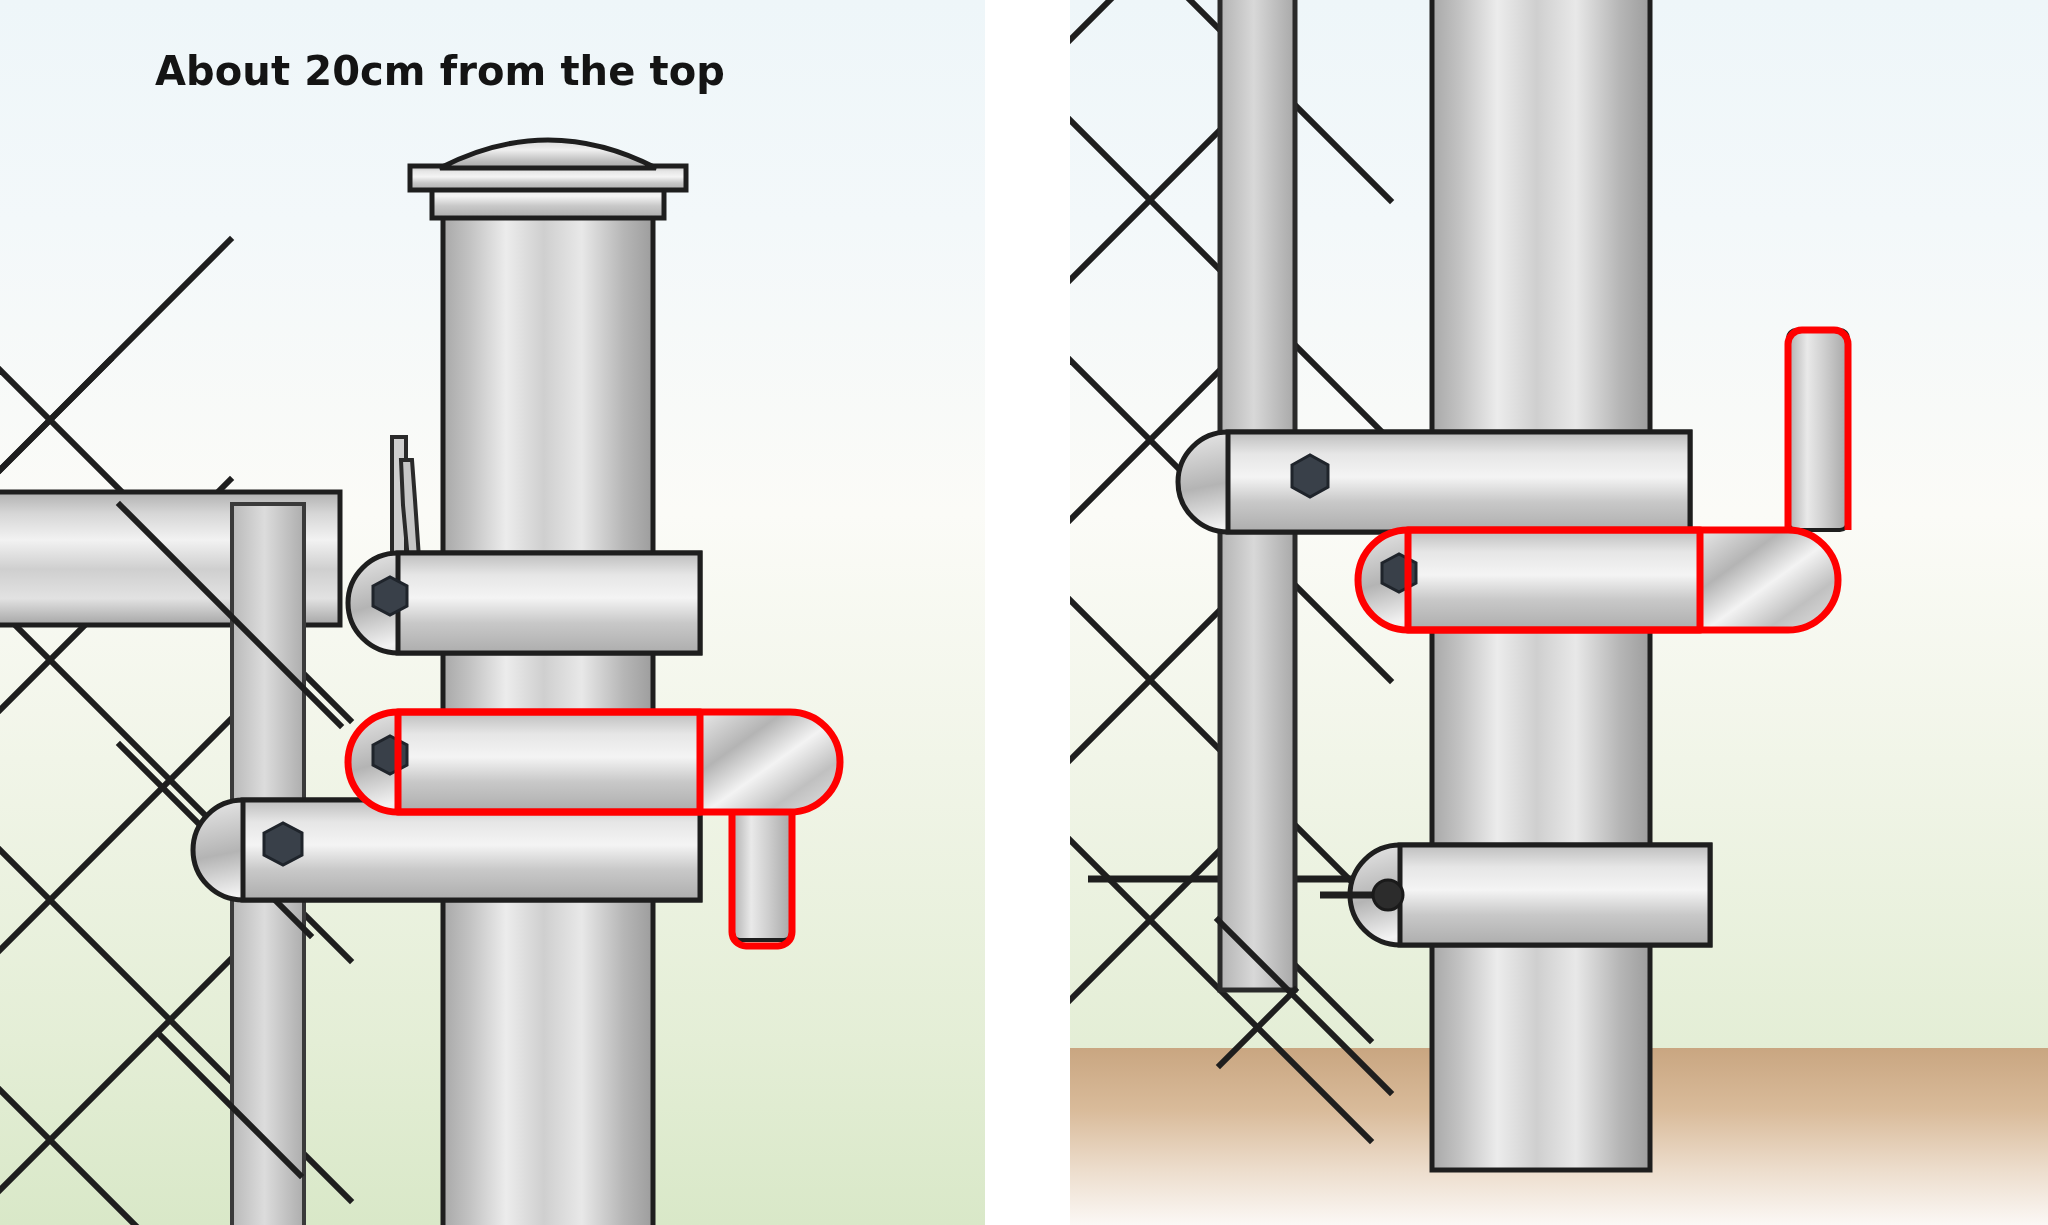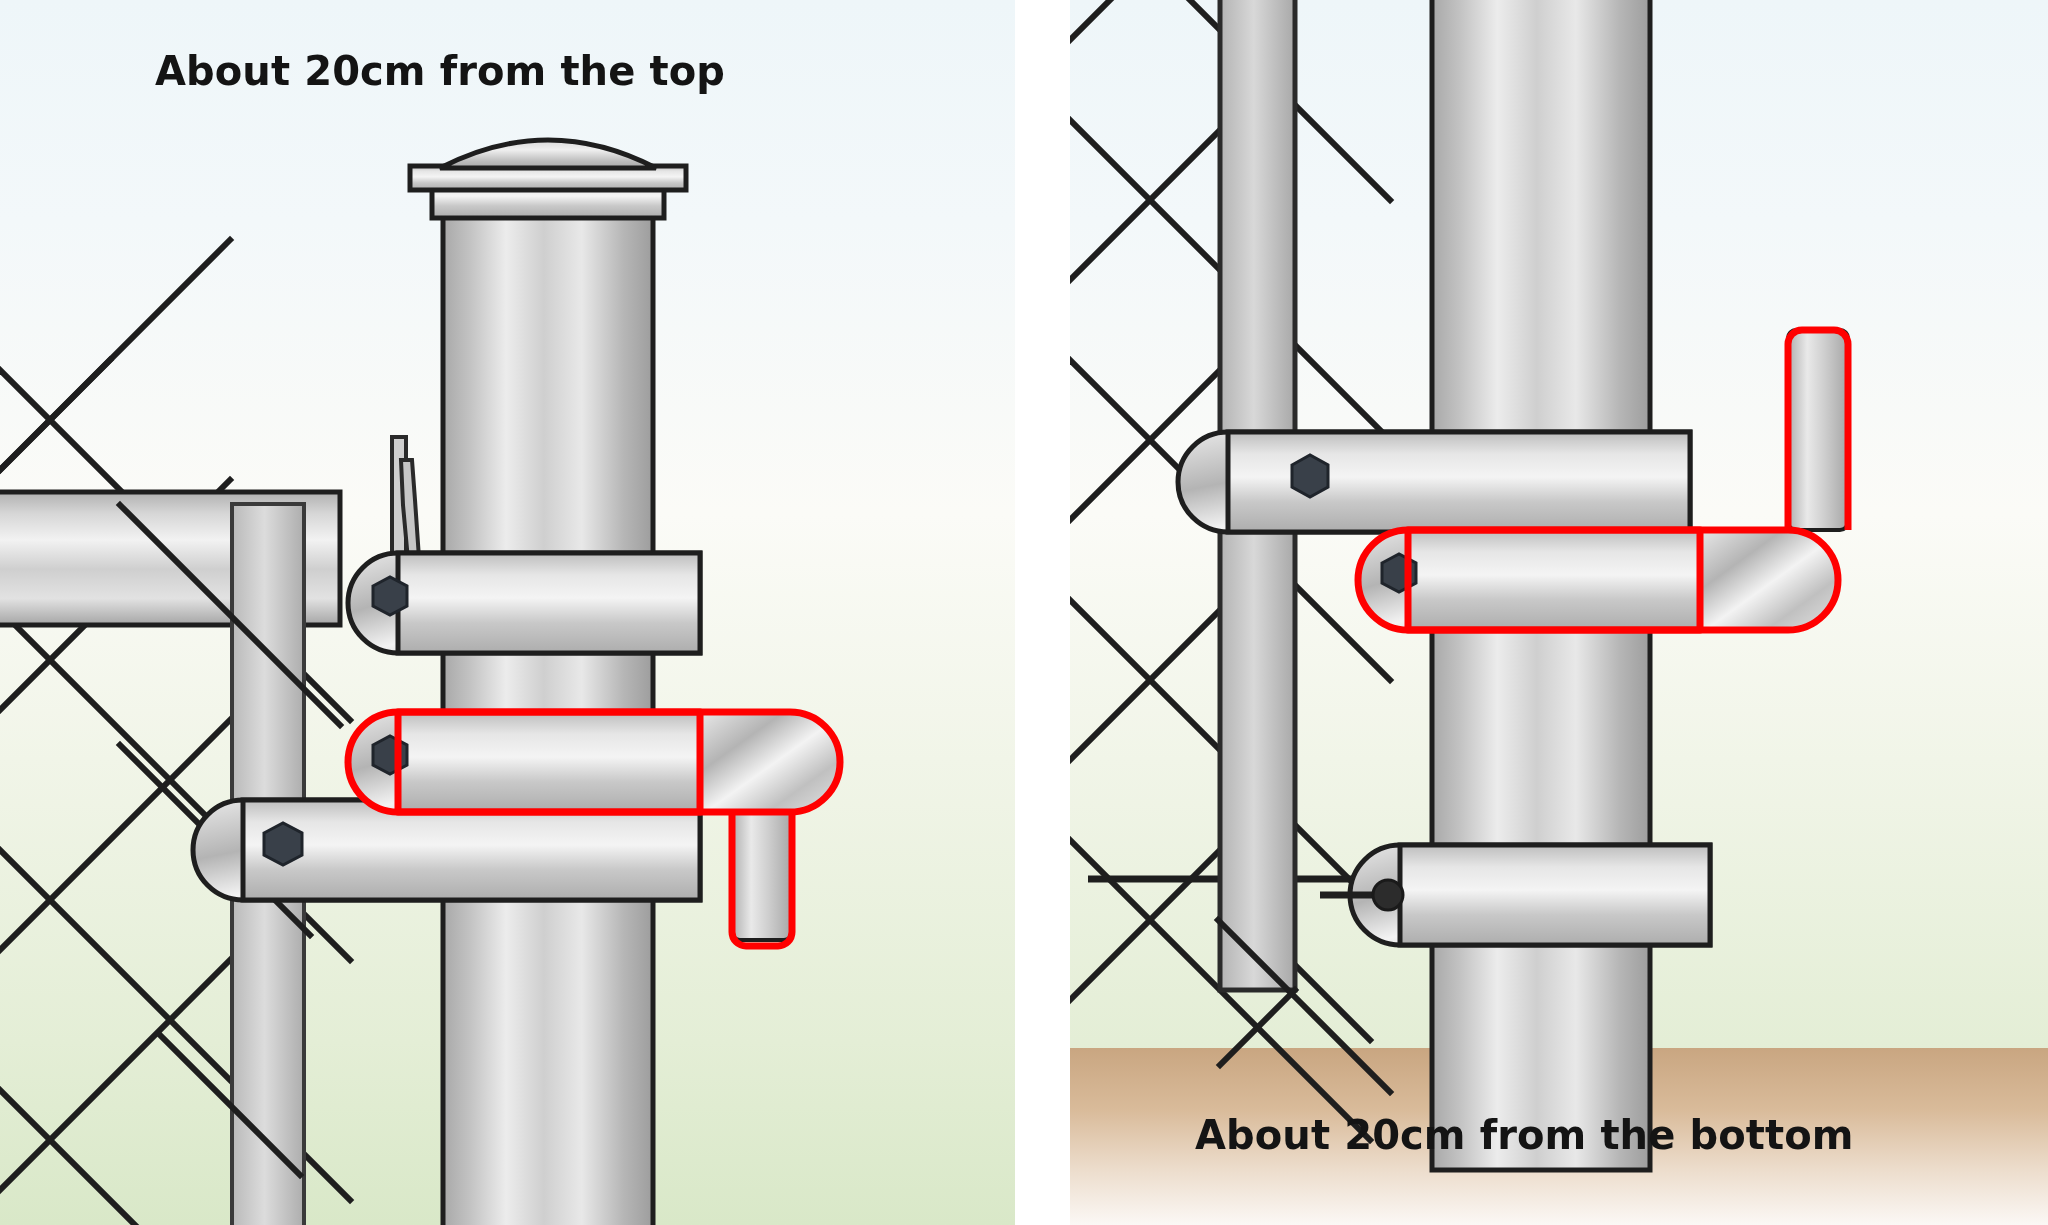--- a/index.html
+++ b/index.html
@@ -1,19 +1,19 @@
 <!DOCTYPE html>
 <html><head>
 <meta charset="utf-8">
 <style>
   html,body{margin:0;padding:0;background:#ffffff;}
   body{width:2048px;height:1225px;position:relative;overflow:hidden;
        font-family:"DejaVu Sans","Liberation Sans",sans-serif;}
   .stage{position:absolute;inset:0;width:2048px;height:1225px;}
-  .panel{position:absolute;top:0;overflow:hidden;padding-left:30px;}
+  .panel{position:absolute;top:0;overflow:hidden;}
   #panel-left{left:0;width:985px;height:1225px;}
   #panel-right{left:1070px;width:978px;height:1225px;}
   .sky{position:absolute;left:0;top:0;width:100%;height:100%;
        background:linear-gradient(to bottom,#eef6f9 0%,#f3f8fa 18%,#fbfbf7 42%,#f1f5e8 62%,#e4eed6 85%,#d9e8c8 100%);}
   .ground{position:absolute;left:0;width:100%;
           background:linear-gradient(to bottom,#c9a681 0%,#d9bb9a 35%,#ecdccb 68%,#fbf8f5 100%);}
   .caption{position:absolute;color:#141414;font-size:40px;font-weight:600;white-space:nowrap;letter-spacing:.1px;}
   svg{position:absolute;left:0;top:0;overflow:visible;}
 </style>
 </head>
@@ -263,16 +263,15 @@
           <g fill="none" stroke="#ff0000" stroke-width="7" stroke-linejoin="round">
             <path d="M 338 530 a 50 50 0 0 0 0 100 L 718 630 a 50 50 0 0 0 0 -100 Z"></path>
             <rect x="338" y="530" width="292" height="100"></rect>
             <path d="M 718 530 L 718 344 a 14 14 0 0 1 14 -14 L 764 330 a 14 14 0 0 1 14 14 L 778 530"></path>
           </g>
         </g>
 
       </g>
     </svg>
 
-    <div class="caption" style="left:125px;top:1112px;">About 20cm from the bottom</div>
   </div>
 
 </div>
 
 </body></html>

